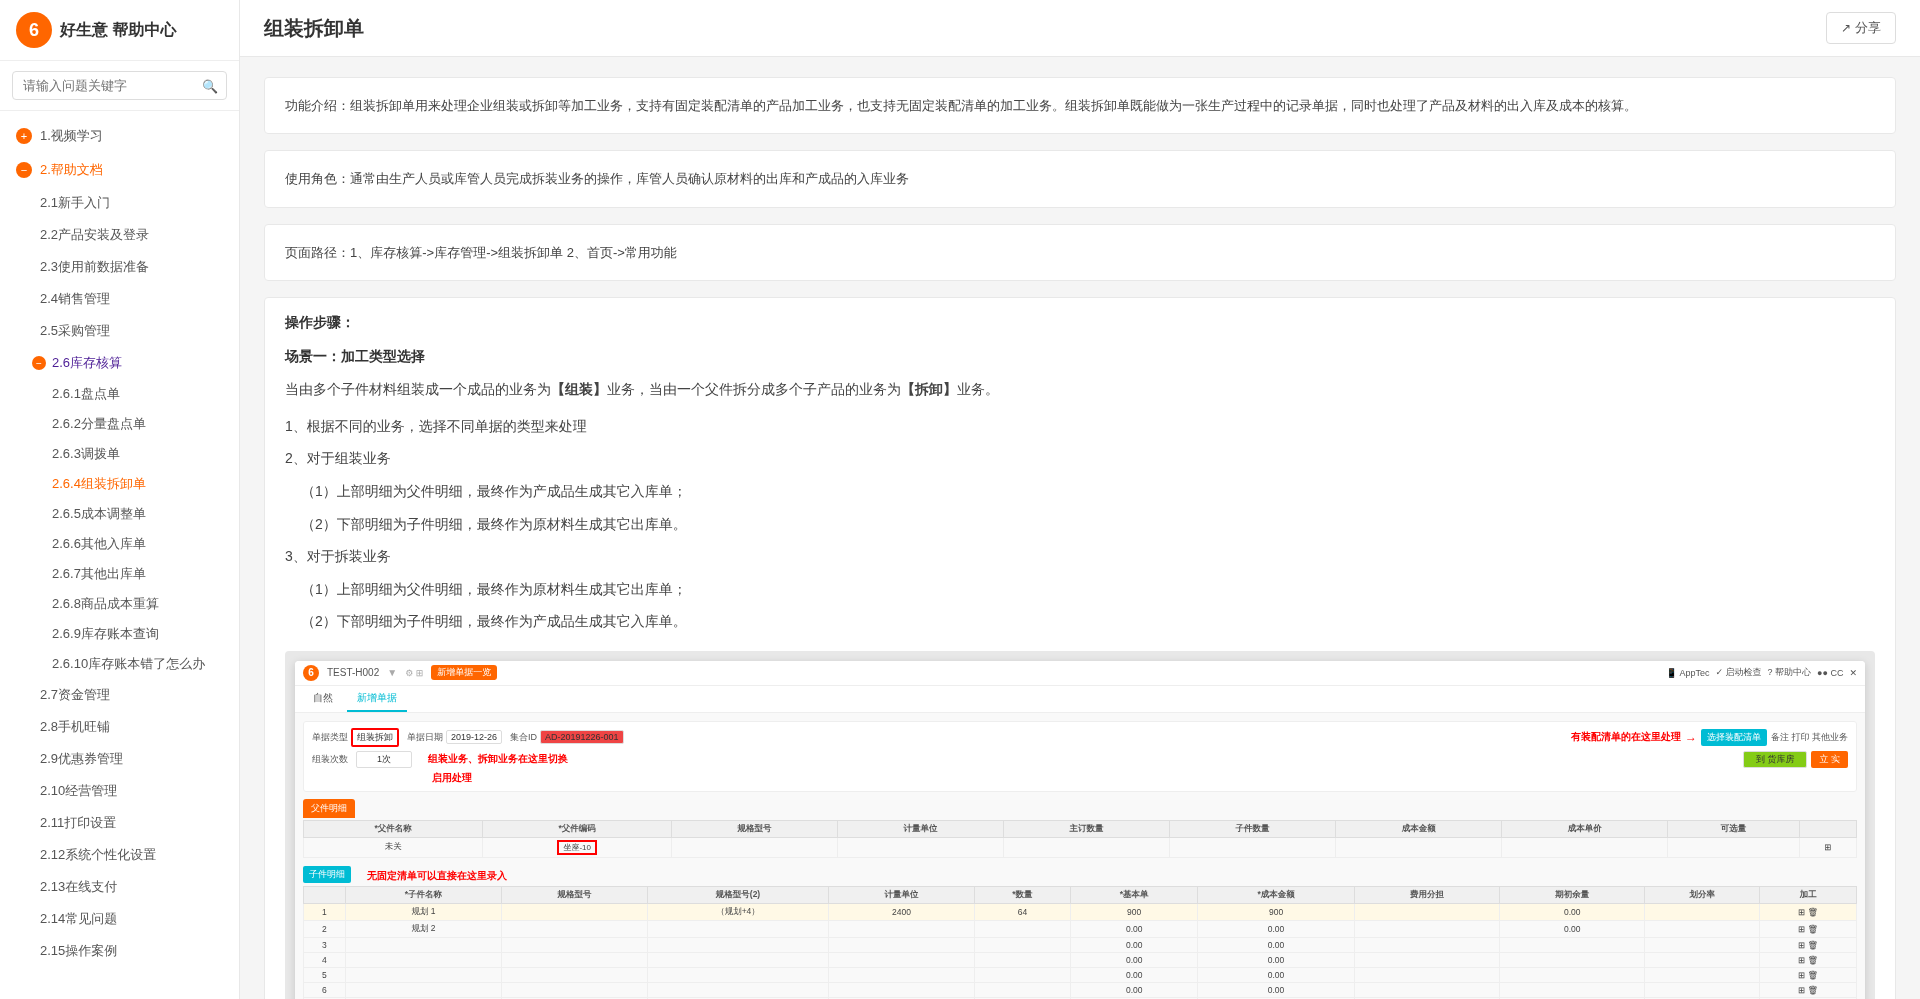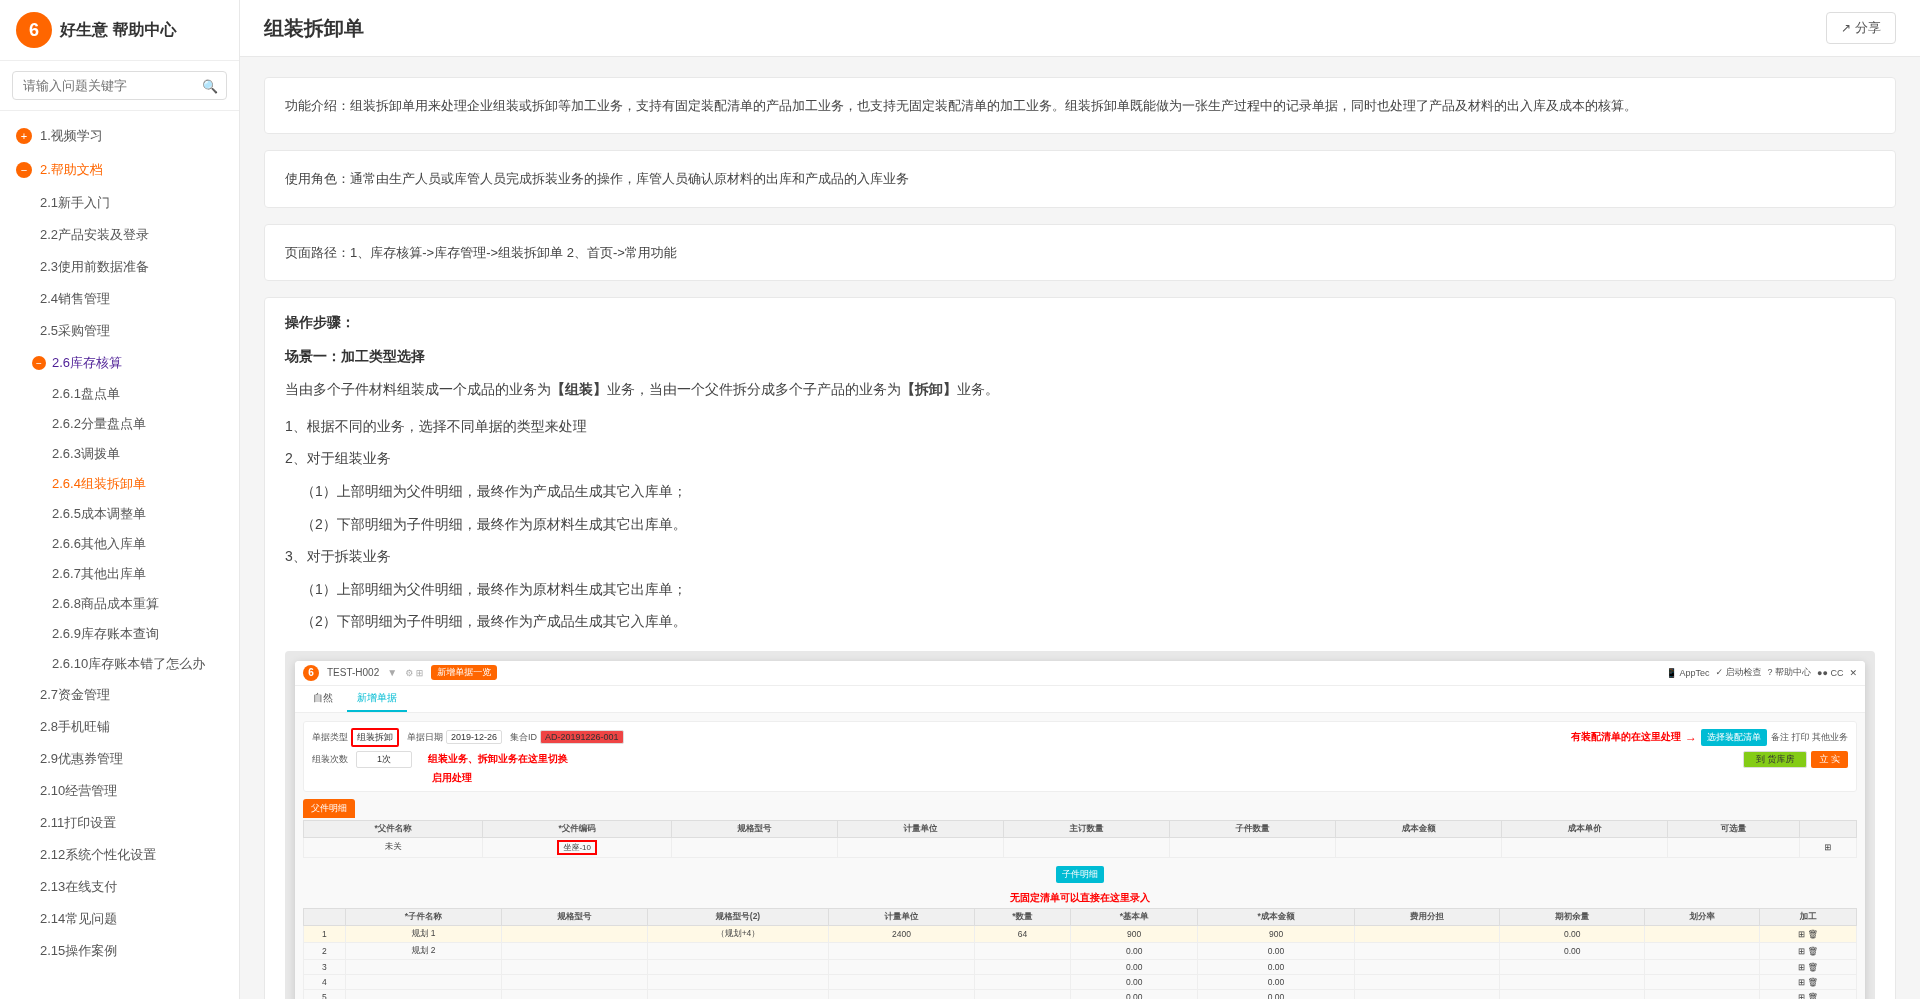--- a/index.html
+++ b/index.html
@@ -242,21 +242,21 @@
                     <td></td>
                     <td></td>
                     <td></td>
                     <td></td>
                     <td>⊞</td>
                   </tr>
                 </tbody>
               </table>
 
               
-              <div style="display:flex;align-items:center;gap:8px;margin-bottom:3px;flex-direction:column;">
+              <div style="display:flex;align-items:flex-end;gap:16px;margin-bottom:3px;">
                 <span style="background:#00bcd4;color:#fff;padding:2px 6px;border-radius:2px;font-size:9px;">子件明细</span>
                 <span style="color:red;font-size:10px;font-weight:bold;">无固定清单可以直接在这里录入</span>
               </div>
 
               
               <table class="sc-table">
                 <thead>
                   <tr>
                     <th></th>
                     <th>*子件名称</th>

